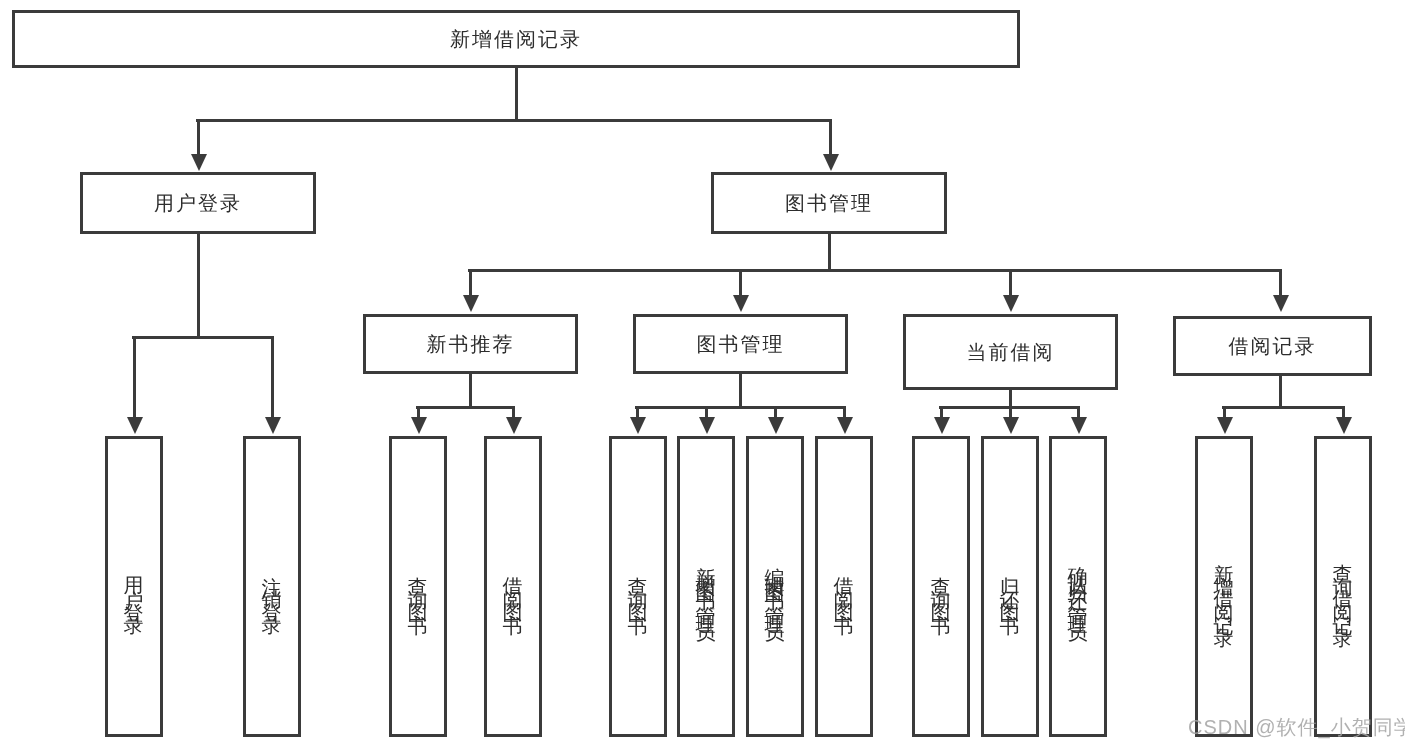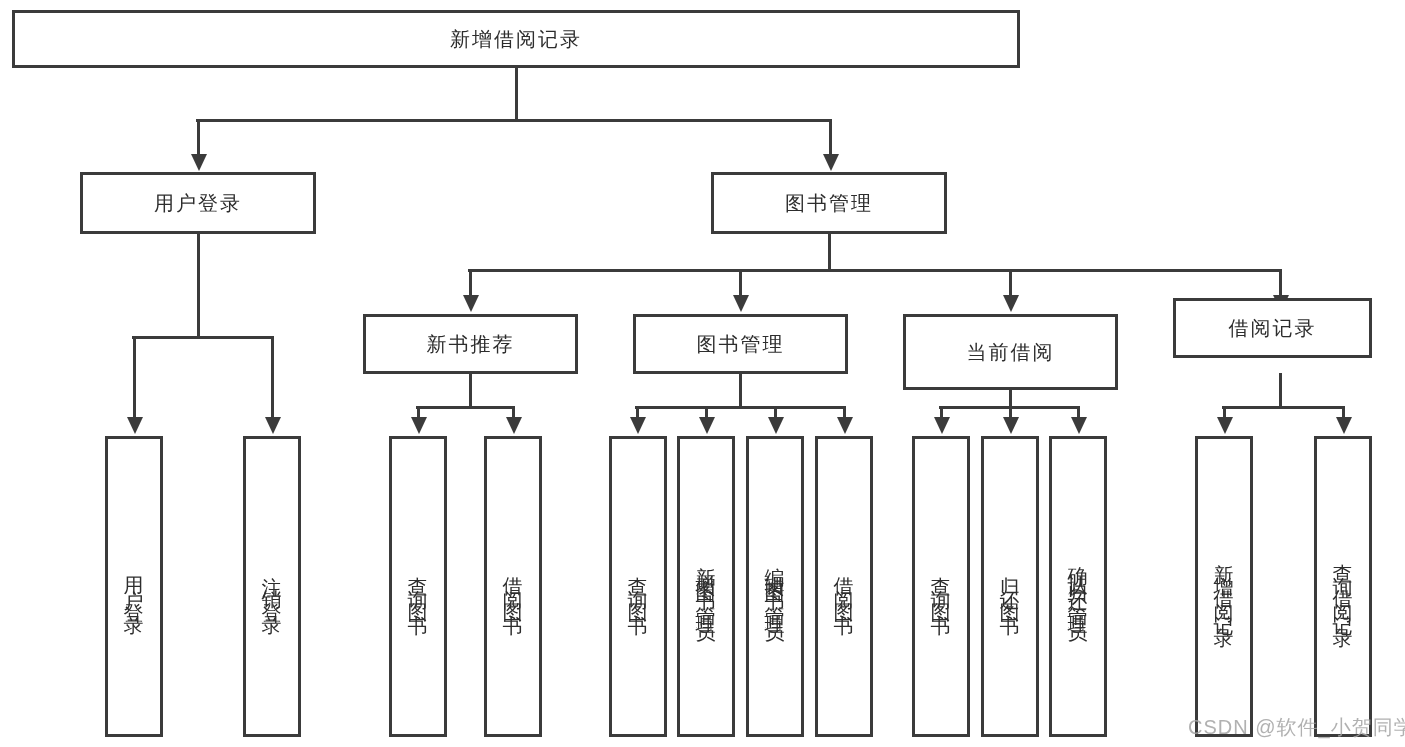--- a/index.html
+++ b/index.html
@@ -120,21 +120,21 @@
   <div class="arrow" style="left:1342px;top:407px;height:10px"></div>
 
   <div class="node h" style="left:12px;top:10px;width:1008px;height:58px">新增借阅记录</div>
 
   <div class="node h" style="left:80px;top:172px;width:236px;height:62px">用户登录</div>
   <div class="node h" style="left:711px;top:172px;width:236px;height:62px">图书管理</div>
 
   <div class="node h" style="left:363px;top:314px;width:215px;height:60px">新书推荐</div>
   <div class="node h" style="left:633px;top:314px;width:215px;height:60px">图书管理</div>
   <div class="node h" style="left:903px;top:314px;width:215px;height:76px">当前借阅</div>
-  <div class="node h" style="left:1173px;top:298px;width:199px;height:60px">借阅记录</div>
+  <div class="node h" style="left:1173px;top:316px;width:199px;height:60px">借阅记录</div>
 
   <div class="node v" style="left:105px;top:436px;width:58px;height:301px">用户登录</div>
   <div class="node v" style="left:243px;top:436px;width:58px;height:301px">注销登录</div>
 
   <div class="node v" style="left:389px;top:436px;width:58px;height:301px">查询图书</div>
   <div class="node v" style="left:484px;top:436px;width:58px;height:301px">借阅图书</div>
 
   <div class="node v" style="left:609px;top:436px;width:58px;height:301px">查询图书</div>
   <div class="node v tight" style="left:677px;top:436px;width:58px;height:301px">新增图书（管理员）</div>
   <div class="node v tight" style="left:746px;top:436px;width:58px;height:301px">编辑图书（管理员）</div>

